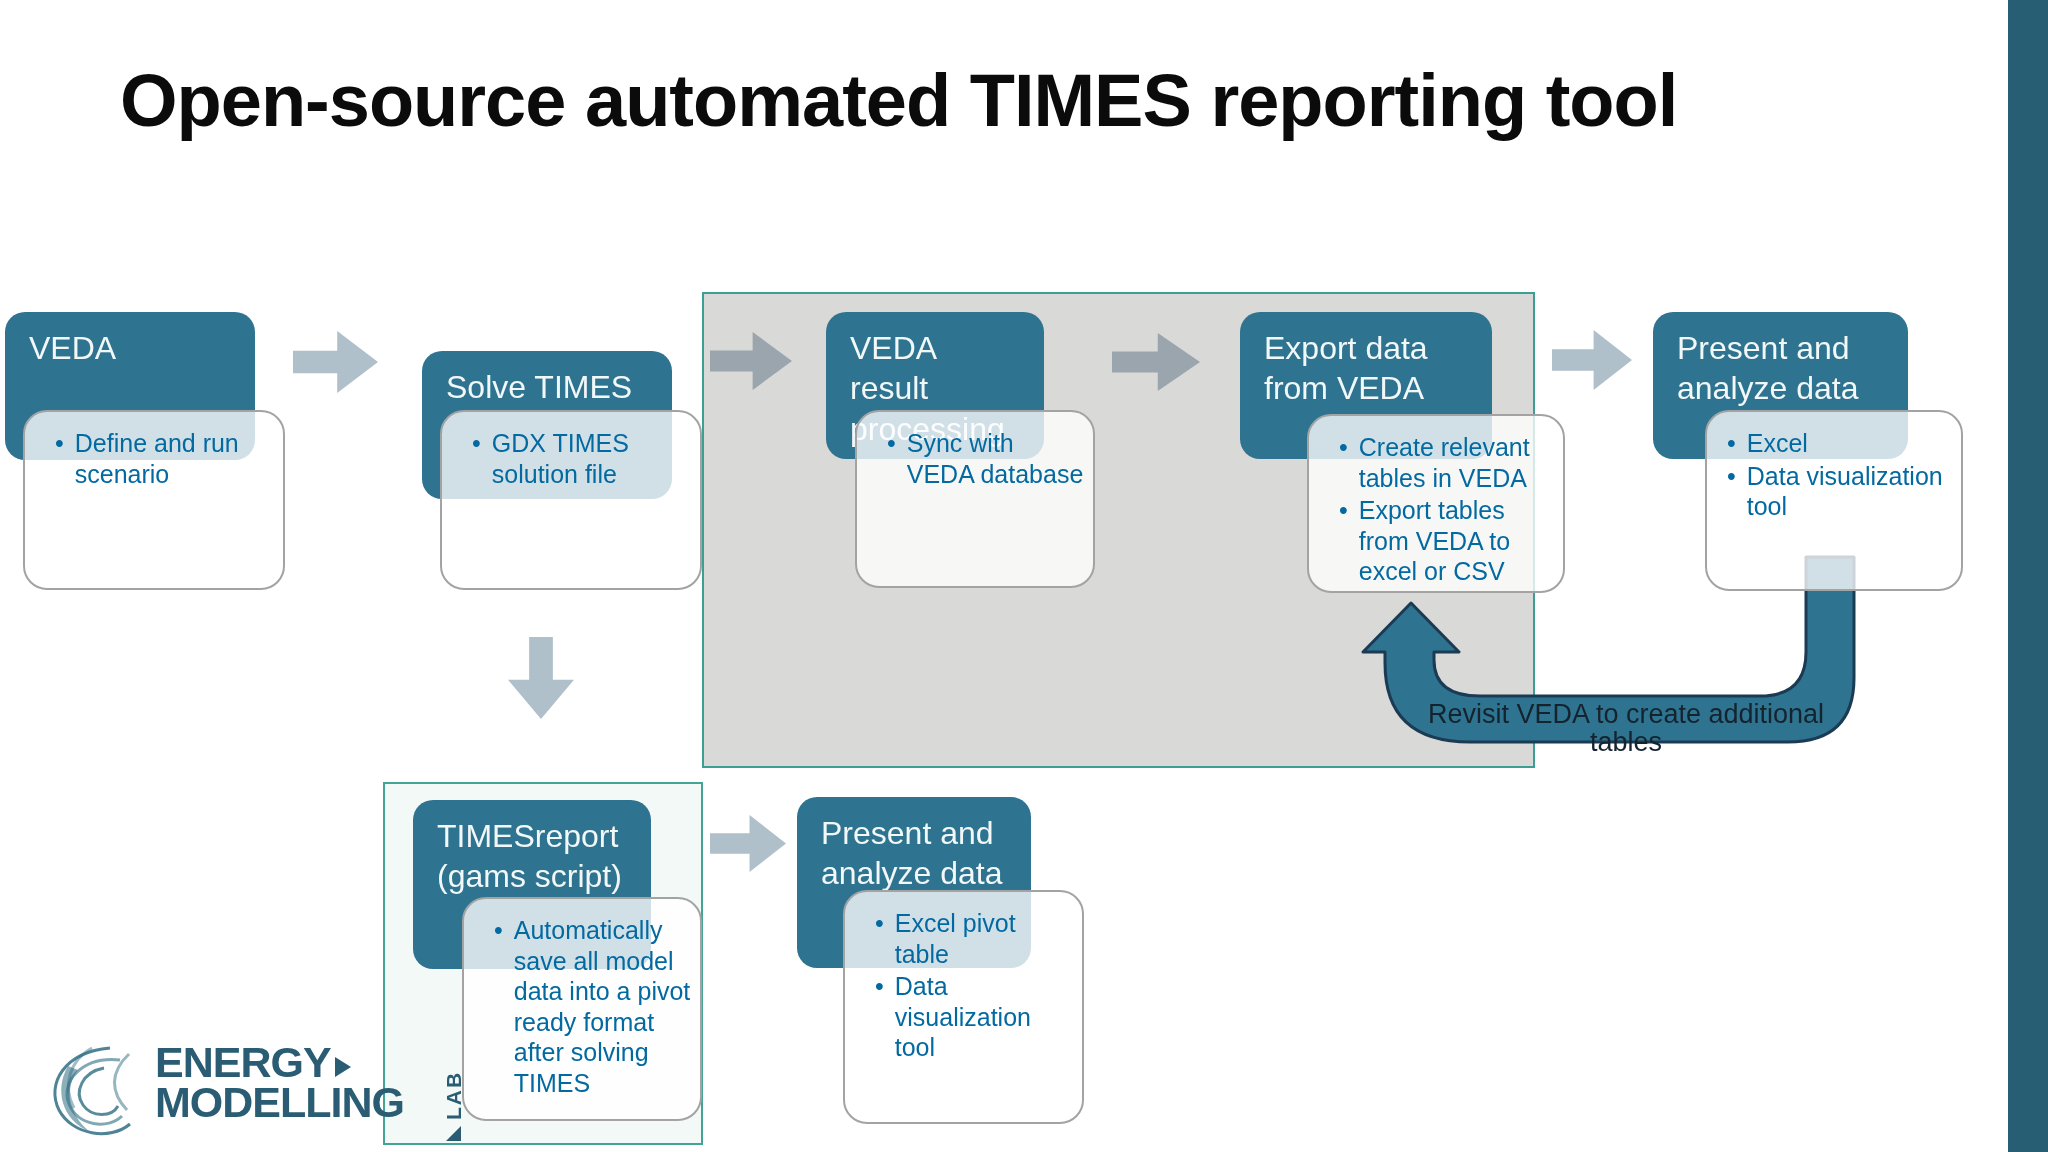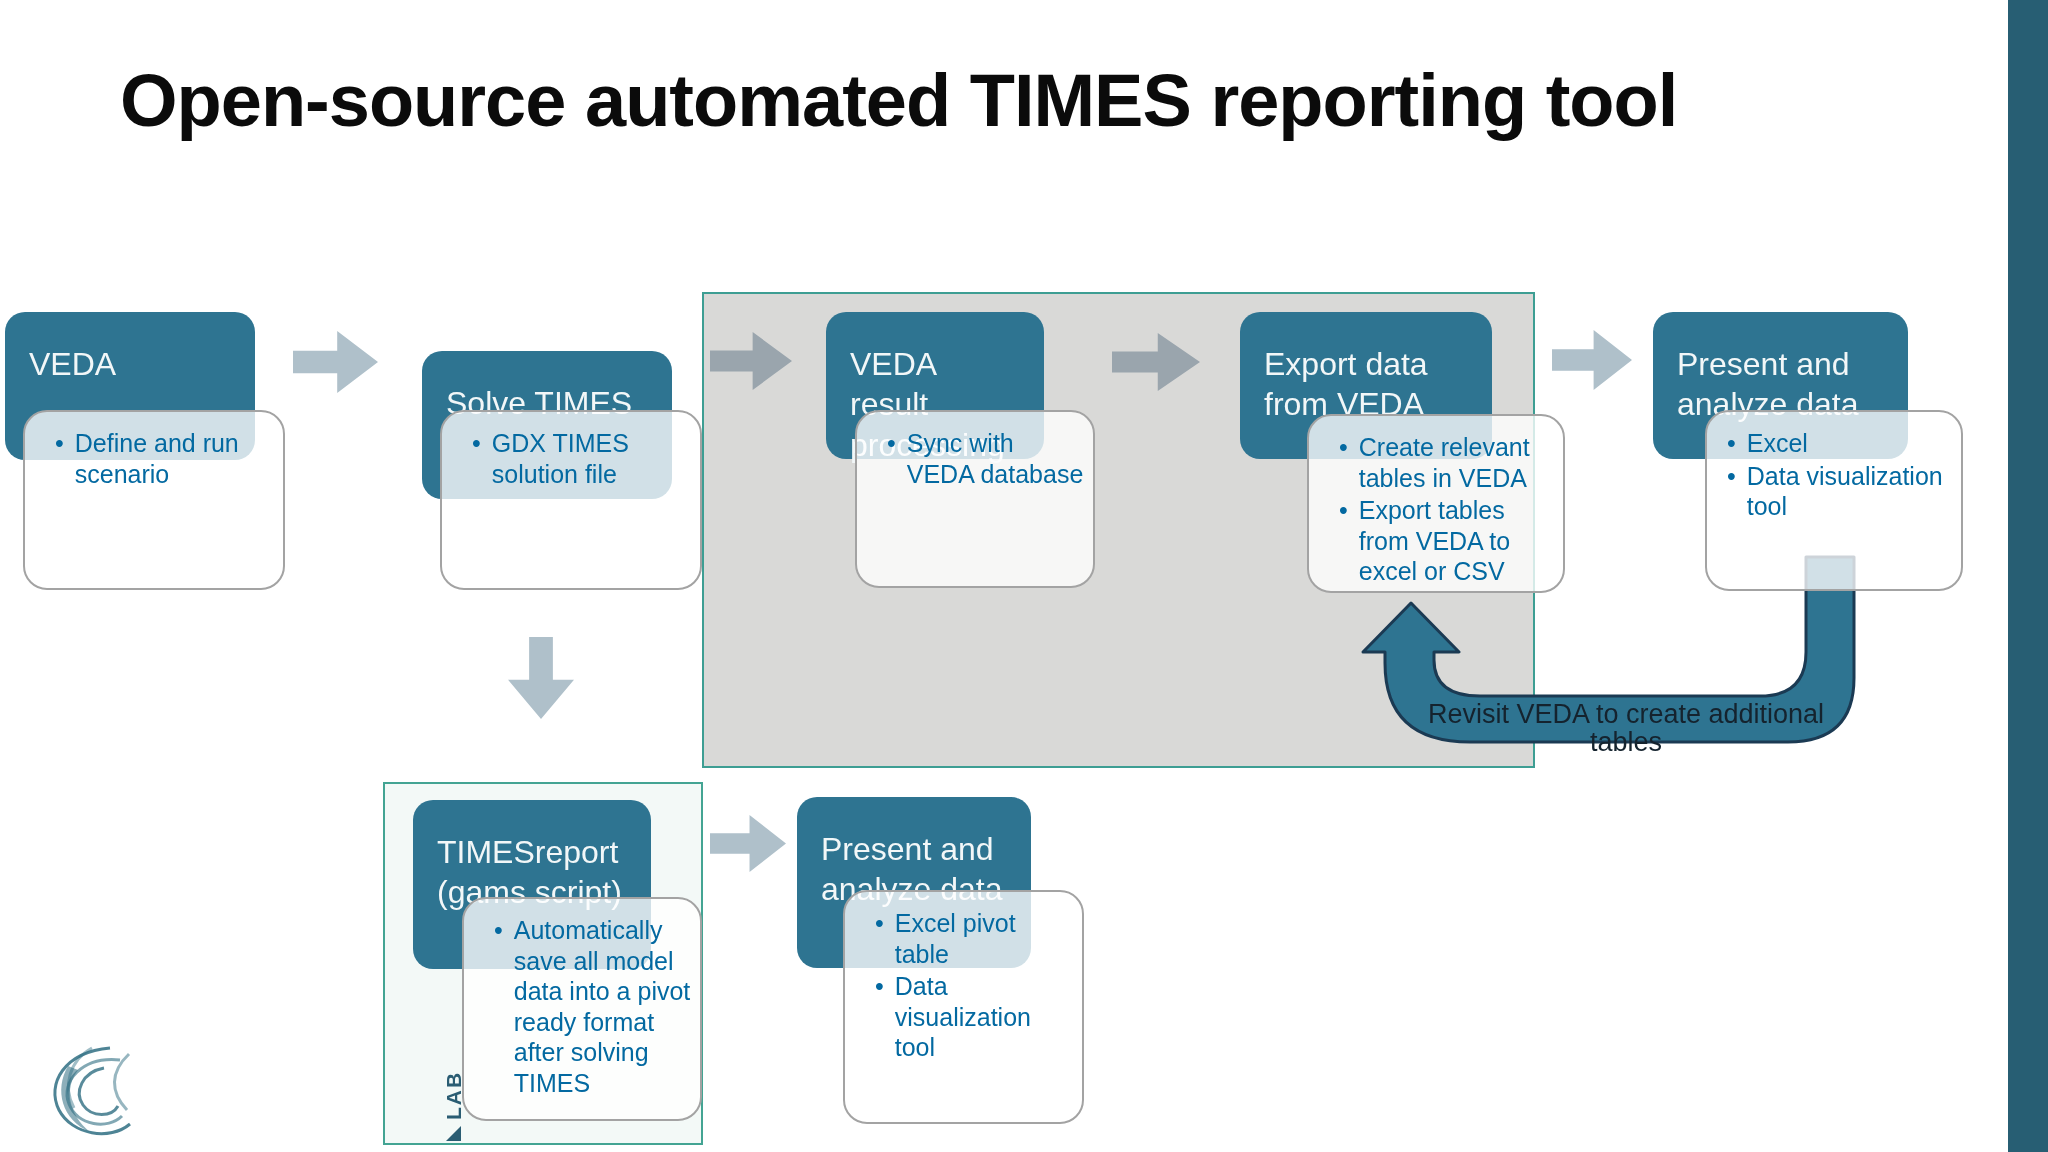--- a/index.html
+++ b/index.html
@@ -38,21 +38,21 @@
   .a6{left:710px;top:815px;width:76px;height:57px;background:#AFC0CA;}
   
   .uturn-svg{position:absolute;left:0;top:0;width:2048px;height:1152px;z-index:3;pointer-events:none;}
   .revisit-label{
     position:absolute;left:1400px;top:700px;width:452px;height:40px;
     line-height:28px;text-align:center;font-size:27px;color:#15232E;z-index:6;
   }
   
   .hdr{
     position:absolute;background:#2E7491;color:#F2F7F8;border-radius:20px;
-    font-size:32px;line-height:1.26;padding:32px 24px;box-sizing:border-box;z-index:4;
+    font-size:32px;line-height:1.26;padding:16px 24px;box-sizing:border-box;z-index:4;
   }
   #h-veda  {left:5px;   top:312px;width:250px;height:148px;}
   #h-solve {left:422px; top:312px;width:250px;height:148px;margin-top:39px;}
   #h-result{left:826px; top:312px;width:218px;height:147px;}
   #h-export{left:1240px;top:312px;width:252px;height:147px;}
   #h-ptop  {left:1653px;top:312px;width:255px;height:147px;}
   #h-times {left:413px; top:800px;width:238px;height:169px;}
   #h-pbot  {left:797px; top:797px;width:234px;height:171px;}
   
   .card{
@@ -189,17 +189,21 @@
   <svg class="logo-swirl" width="106" height="100" viewBox="0 0 106 100">
     <g fill="none" stroke="#2F6E82" stroke-width="3">
       <path d="M70 8 C 24 12 6 44 19 70 C 32 95 70 101 90 84" opacity="0.85"></path>
       <path d="M80 20 C 42 16 20 42 29 64 C 38 86 68 90 82 76" opacity="0.6"></path>
       <path d="M64 28 C 42 32 34 52 43 65 C 52 78 72 77 78 66" opacity="0.8"></path>
       <path d="M89 14 C 70 32 70 52 87 70" opacity="0.5"></path>
       <path d="M52 8 C 30 20 22 46 34 68" opacity="0.45"></path>
     </g>
     <path d="M28 26 C 14 50 22 80 50 92 C 28 74 24 48 38 30 Z" fill="#2F6E82" opacity="0.55"></path>
   </svg>
+  <div class="logo-text">
+    <div class="logo-line1"><span>ENERGY</span><span class="energy-tri"></span></div>
+    <div class="logo-line2">MODELLING</div>
+  </div>
   <div class="logo-lab">LAB</div>
   <div class="logo-tri"></div>
 </div>
 
 <div class="sidebar"></div>
 
 </body></html>

